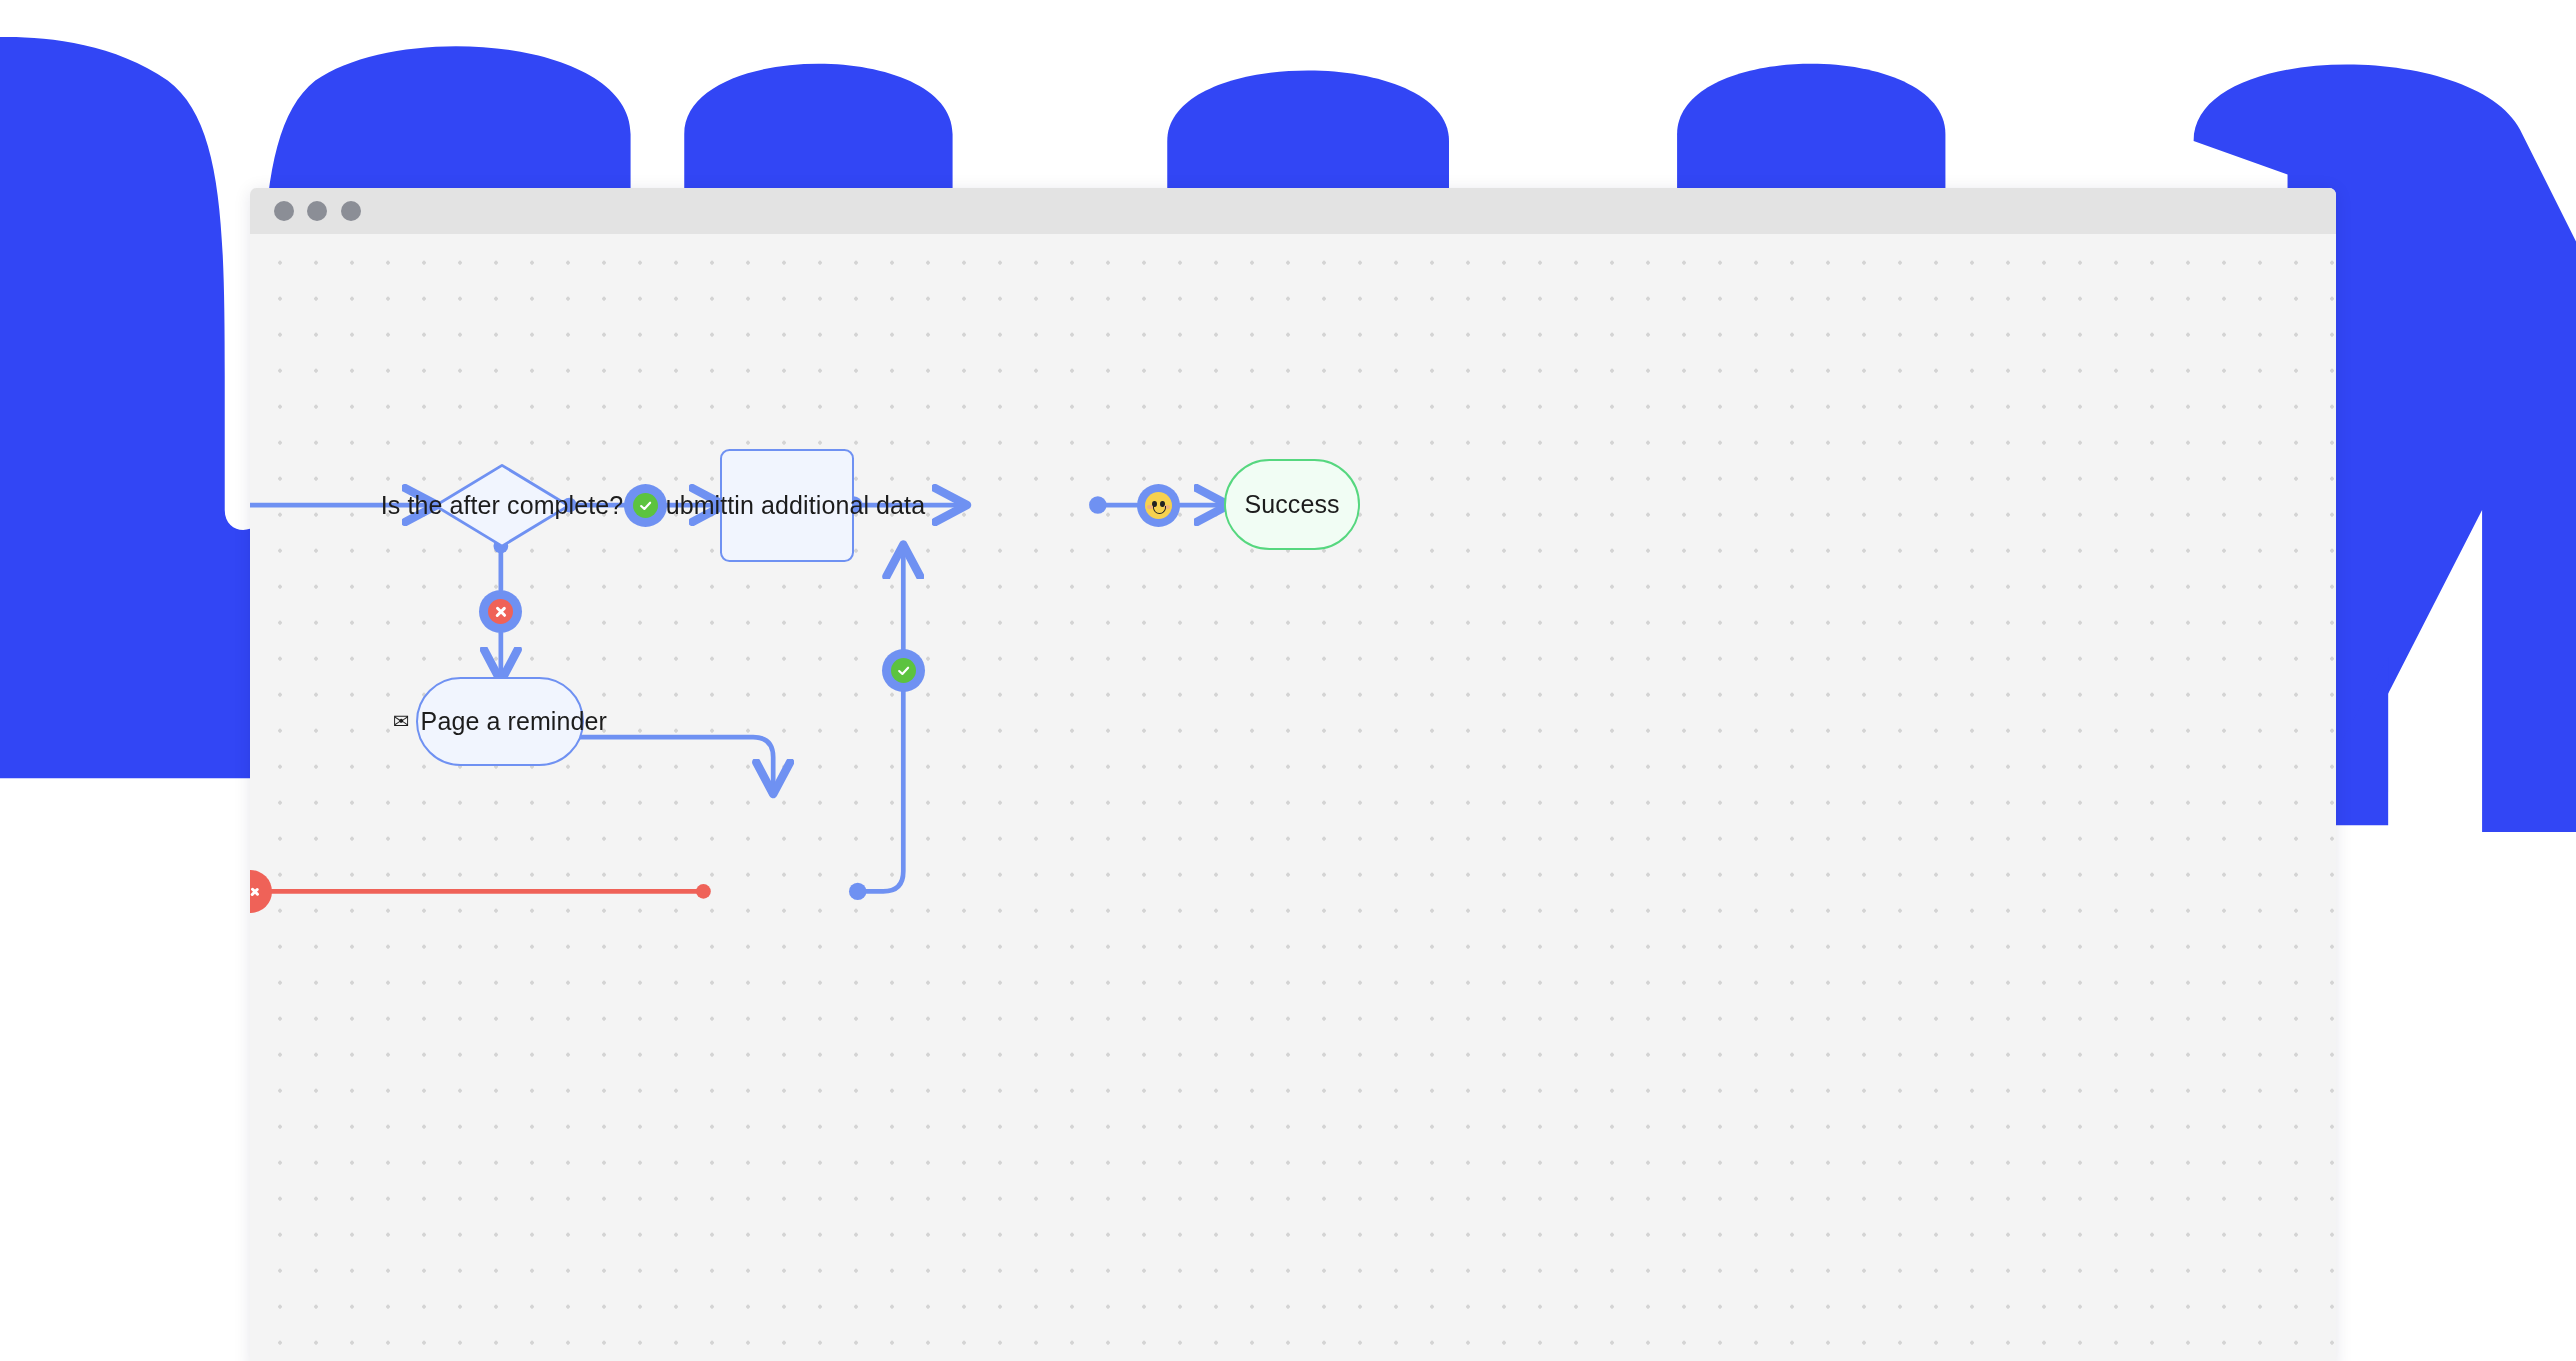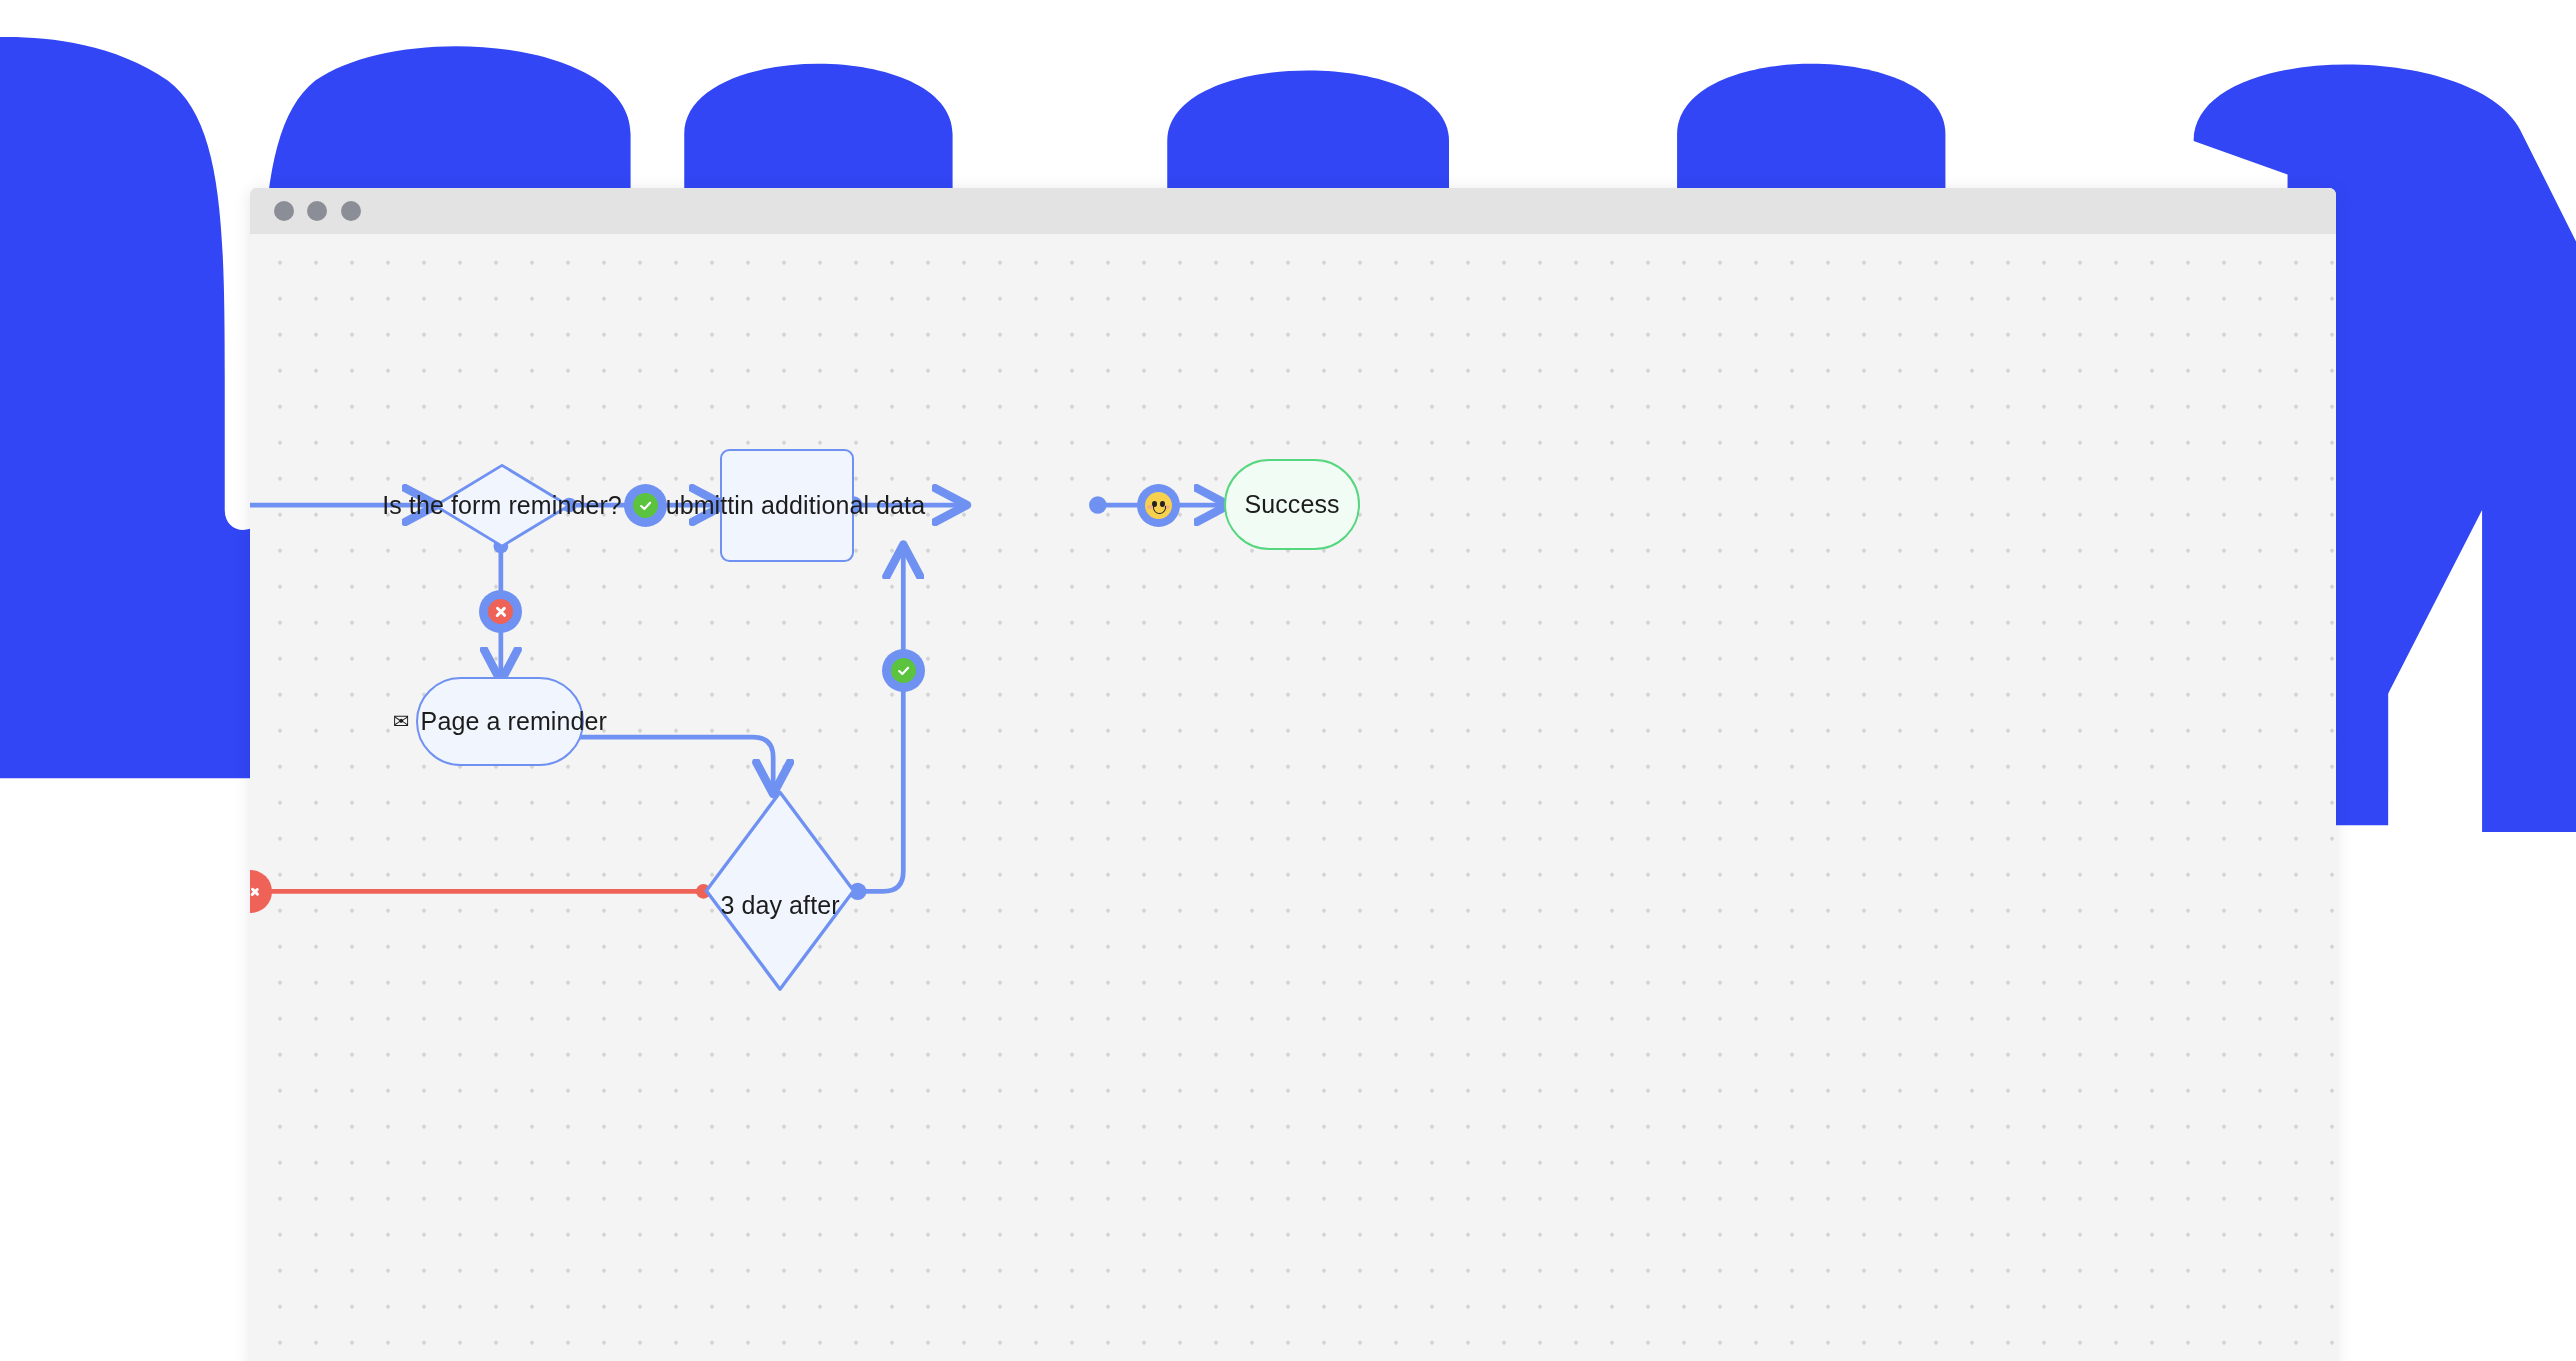--- a/index.html
+++ b/index.html
@@ -213,43 +213,37 @@
         <circle cx="1264" cy="404" r="13" fill="#6f91f2"></circle>
         <circle cx="906" cy="980" r="13" fill="#6f91f2"></circle>
         <circle cx="676" cy="980" r="11" fill="#ef6258"></circle>
       </g>
     </svg>
 
     <div class="node node-diamond" style="left:182px;top:228px;width:140px;height:87px;">
       <svg class="dia-shape" viewBox="0 0 208 130" preserveAspectRatio="none">
         <polygon points="104,5 203,65 104,125 5,65" fill="#f1f5fe" stroke="#6f91f2" stroke-width="4.2" stroke-linejoin="round"></polygon>
       </svg>
-      <span class="dia-label">Is the form reminder?</span>
+      <span class="dia-label">Is the after complete?</span>
     </div>
 
     <div class="node node-rect" style="left:470px;top:215px;width:134px;height:113px;">
       <span>Submittin additional data</span>
     </div>
 
 
     <div class="node node-pill-green" style="left:974px;top:225px;width:136px;height:91px;">
       <span>Success</span>
     </div>
 
     <div class="node node-pill" style="left:166px;top:443px;width:168px;height:89px;">
       <span class="mail-ico">✉</span>
       <span>Page a reminder</span>
     </div>
 
-    <div class="node node-diamond" style="left:453px;top:555px;width:154px;height:102px;transform:translateY(0);">
-      <svg class="dia-shape" viewBox="0 0 230 304" preserveAspectRatio="none">
-        <polygon points="115,5 225,152 115,299 5,152" fill="#f1f5fe" stroke="#6f91f2" stroke-width="5" stroke-linejoin="round"></polygon>
-      </svg>
-      <span class="dia-label" style="position:absolute;left:0;top:102px;width:154px;text-align:center;">3 day after</span>
-    </div>
 
     <div class="badge" style="left:374px;top:250px;width:43px;height:43px;">
       <span class="badge-inner b-green" style="width:25.5px;height:25.5px;">
         <svg class="chk" viewBox="0 0 24 24">
           <path d="M5 12.6 L10 17.2 L19 7.4" fill="none" stroke="#fff" stroke-width="3.4" stroke-linecap="round" stroke-linejoin="round"></path>
         </svg>
       </span>
     </div>
 
     <div class="badge" style="left:229px;top:356px;width:43px;height:43px;">

